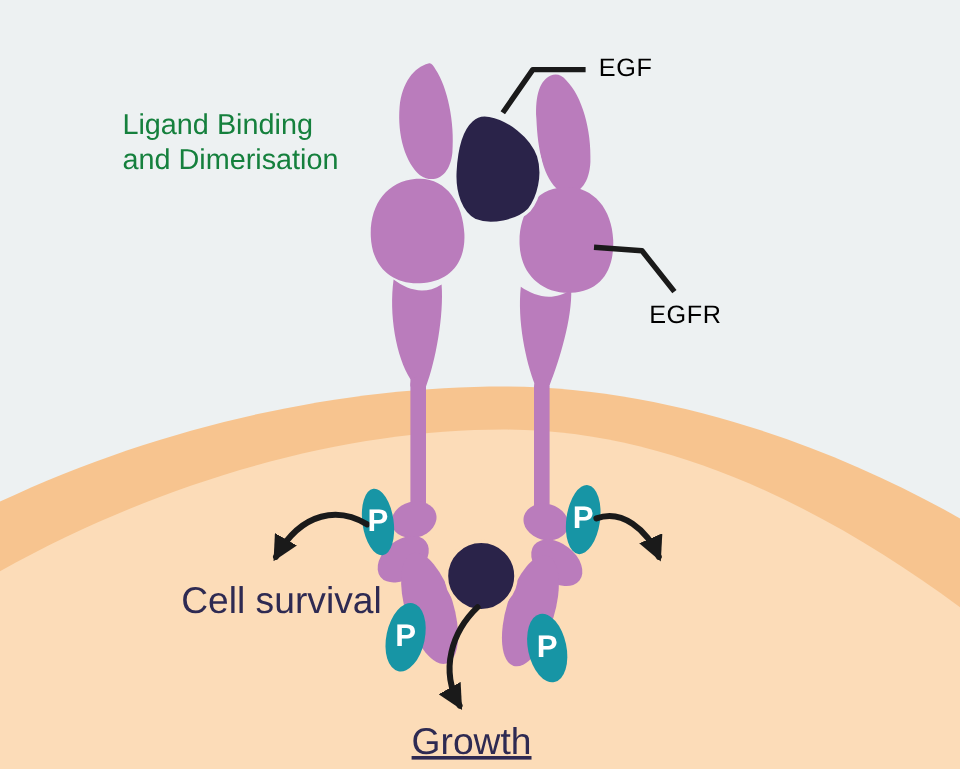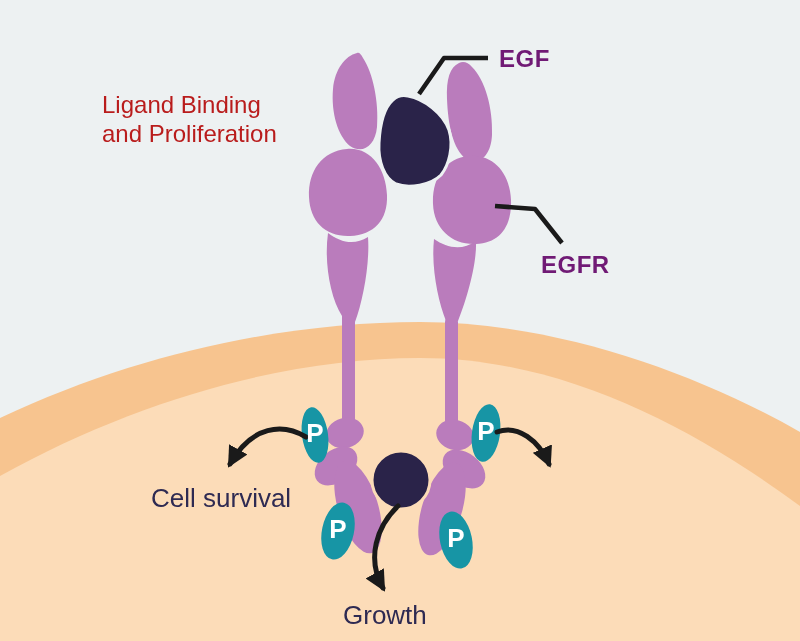--- a/index.html
+++ b/index.html
@@ -1,28 +1,28 @@
 <!DOCTYPE html>
 <html><head>
 <meta charset="utf-8">
 <style>
   html,body{margin:0;padding:0;}
   body{width:800px;height:641px;overflow:hidden;background:#edf1f2;
        font-family:"Liberation Sans", sans-serif;}
   .stage{position:relative;width:800px;height:641px;}
   .stage svg{position:absolute;left:0;top:0;}
   .lbl{position:absolute;white-space:nowrap;}
-  .title{left:102px;top:90px;font-size:24px;line-height:29px;font-weight:500;color:#b91c1c;}
-  .annot{color:#701a75;font-size:24px;font-weight:700;letter-spacing:0.5px;}
+  .title{left:102px;top:90px;font-size:24px;line-height:29px;font-weight:500;color:#15803d;}
+  .annot{color:#000000;font-size:21px;font-weight:400;letter-spacing:0.5px;}
   .egf-lbl{left:499px;top:45px;}
   .egfr-lbl{left:541px;top:251px;text-align:center;}
-  .outcome{color:#2e2a52;font-size:26px;}
+  .outcome{color:#2e2a52;font-size:31px;}
   .survival-lbl{left:151px;top:483px;}
   .prolif-lbl{left:500px;top:478px;}
-  .growth-lbl{left:343px;top:600px;}
+  .growth-lbl{left:343px;top:600px;text-decoration:underline;}
   .p-lbl{position:absolute;transform:translate(-50%,-54%);color:#ffffff;
          font-size:26px;font-weight:bold;}
 </style>
 </head>
 <body>
 
 <div class="stage">
 
   <svg width="800" height="641" viewBox="0 0 800 641">
     <defs>
@@ -75,21 +75,21 @@
 
     <g fill="none" stroke-width="5" stroke-linecap="round" stroke="#1a1a1a">
       <path marker-end="url(#ah)" d="M 306,437 C 283,423 252,425 230,464"></path>
       <path marker-end="url(#ah)" d="M 497,432 C 518,424 539,441 549,464"></path>
       <path marker-end="url(#ah)" d="M 398,506 C 377,526 366,558 383,588"></path>
     </g>
   </svg>
 
   <div class="lbl title">
     <div>Ligand Binding</div>
-    <div>and Proliferation</div>
+    <div>and Dimerisation</div>
   </div>
 
   <div class="lbl annot egf-lbl">EGF</div>
   <div class="lbl annot egfr-lbl">EGFR</div>
 
   <div class="lbl outcome survival-lbl">Cell survival</div>
   <div class="lbl outcome growth-lbl">Growth</div>
 
   <span class="p-lbl" style="left:315px;top:435px;">P</span>
   <span class="p-lbl" style="left:486px;top:433px;">P</span>

